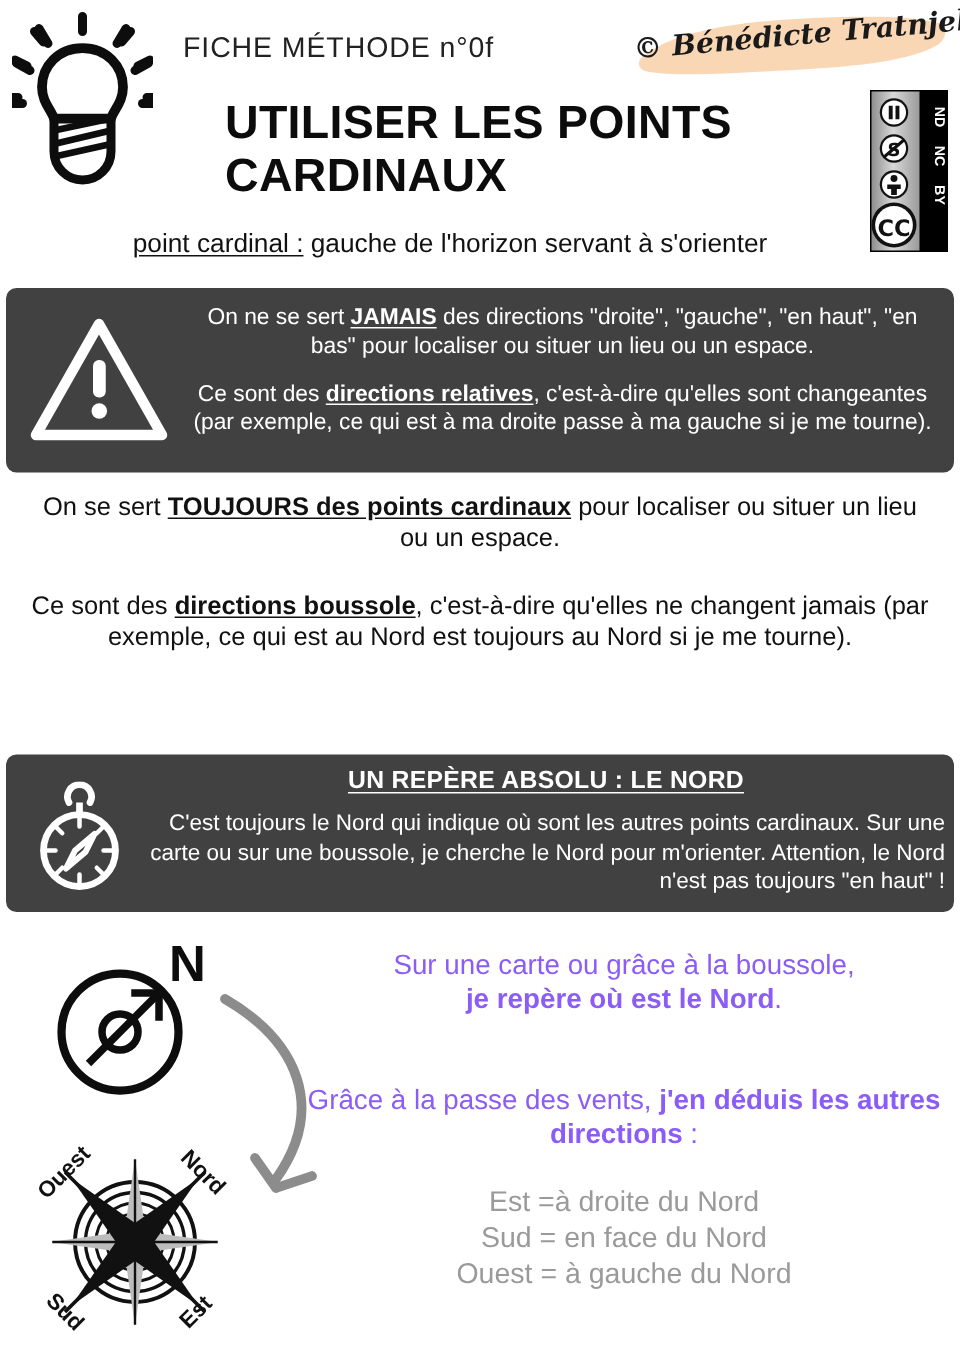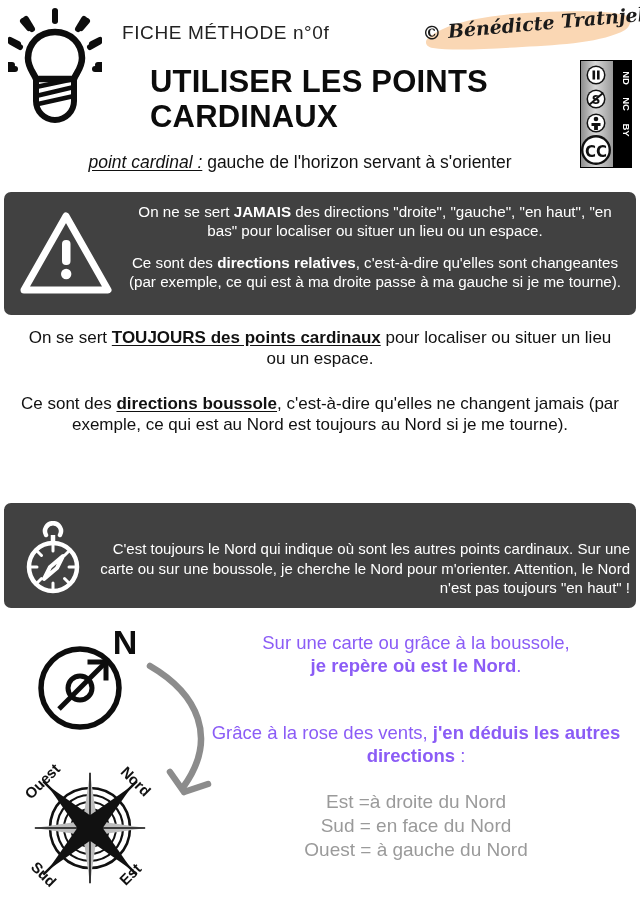--- a/index.html
+++ b/index.html
@@ -34,37 +34,37 @@
   .main-title {
     position: absolute; left: 150px; top: 64px; width: 440px;
     text-align: left;
     font-size: 31px; font-weight: bold; line-height: 1.13;
     letter-spacing: .2px; color: #0c0c0c;
   }
   .subtitle {
     position: absolute; left: 20px; top: 152px; width: 560px;
     text-align: center; font-size: 17.5px; color: #111;
   }
-  .subtitle u { text-decoration: underline; text-underline-offset: 2px; font-style: italic; }
+  .subtitle u { text-decoration: underline; text-underline-offset: 2px; }
 
   
   .darkbox {
     position: absolute; background: #414141; border-radius: 7px;
     color: #ffffff;
   }
   .darkbox#warning-box { left: 4px; top: 192px; width: 632px; height: 123px; }
   .darkbox#nord-box    { left: 4px; top: 503px; width: 632px; height: 105px; }
 
   .warn-icon { position: absolute; left: 14px; top: 14px; width: 96px; height: 96px; }
   .warn-text {
     position: absolute; left: 118px; top: 10px; width: 506px;
     text-align: center; font-size: 15.2px; line-height: 1.26;
   }
   .warn-text p + p { margin-top: 13px; }
-  .warn-text b { font-weight: bold; text-underline-offset: 2px; }
+  .warn-text b { font-weight: bold; text-decoration: underline; text-underline-offset: 2px; }
 
   .compass-icon { position: absolute; left: 12px; top: 18px; width: 74px; height: 74px; }
   .nord-head {
     position: absolute; left: 96px; top: 8px; width: 528px;
     text-align: center; font-size: 16.5px; font-weight: bold;
     text-decoration: underline; text-underline-offset: 3px;
     letter-spacing: .2px;
   }
   .nord-text {
     position: absolute; left: 96px; top: 36px; width: 530px;
@@ -192,20 +192,21 @@
           <line x1="37" y1="62" x2="37" y2="68"></line>
         <line x1="15" y1="46" x2="21" y2="46"></line>
           <line x1="53" y1="46" x2="59" y2="46"></line>
         <line x1="21.5" y1="30.5" x2="25.5" y2="34.5"></line>
           <line x1="48.5" y1="57.5" x2="52.5" y2="61.5"></line>
         <line x1="52.5" y1="30.5" x2="48.5" y2="34.5"></line>
           <line x1="25.5" y1="57.5" x2="21.5" y2="61.5"></line>
       </g>
       <path d="M47 35 L41 47 L28 58 L34 46 Z" fill="none" stroke="#fff" stroke-width="4" stroke-linejoin="round"></path>
     </svg>
+    <div class="nord-head">UN REPÈRE ABSOLU : LE NORD</div>
     <div class="nord-text">C'est toujours le Nord qui indique où sont les autres points cardinaux. Sur une carte ou sur une boussole, je cherche le Nord pour m'orienter. Attention, le Nord n'est pas toujours "en haut" !</div>
   </div>
 
   <svg class="north-circle" viewBox="0 0 110 105">
     <circle cx="46" cy="60" r="39" fill="none" stroke="#0d0d0d" stroke-width="5.5"></circle>
     <circle cx="46" cy="60" r="12" fill="none" stroke="#0d0d0d" stroke-width="5"></circle>
     <line x1="25" y1="81" x2="72" y2="34" stroke="#0d0d0d" stroke-width="5"></line>
     <path d="M72 34 L72 50 M72 34 L56 34" fill="none" stroke="#0d0d0d" stroke-width="5" stroke-linecap="square"></path>
     <text x="91" y="26" font-size="34" font-family="Liberation Sans, sans-serif" font-weight="bold" text-anchor="middle" fill="#0d0d0d">N</text>
   </svg>
@@ -248,21 +249,21 @@
     </g>
     <text x="32" y="33" font-size="15" font-weight="bold" font-family="Liberation Sans, sans-serif" fill="#111" text-anchor="middle" transform="rotate(-45 32 33)">Ouest</text>
     <text x="118" y="33" font-size="15" font-weight="bold" font-family="Liberation Sans, sans-serif" fill="#111" text-anchor="middle" transform="rotate(45 118 33)">Nord</text>
     <text x="26" y="126" font-size="15" font-weight="bold" font-family="Liberation Sans, sans-serif" fill="#111" text-anchor="middle" transform="rotate(45 26 126)">Sud</text>
     <text x="120" y="126" font-size="15" font-weight="bold" font-family="Liberation Sans, sans-serif" fill="#111" text-anchor="middle" transform="rotate(-45 120 126)">Est</text>
   </svg>
 
   <div class="right-col">
     <p><span>Sur une carte ou grâce à la boussole,</span><br><b>je repère où est le Nord</b><span>.</span></p>
     <div class="spacer-a"></div>
-    <p><span>Grâce à la rose des vents, </span><b>j'en déduis les autres directions</b><span> :</span></p>
+    <p><span>Grâce à la passe des vents, </span><b>j'en déduis les autres directions</b><span> :</span></p>
     <div class="spacer-b"></div>
     <div class="gray-list">
       <div>Est =à droite du Nord</div>
       <div>Sud = en face du Nord</div>
       <div>Ouest = à gauche du Nord</div>
     </div>
   </div>
 
 </div>
 

